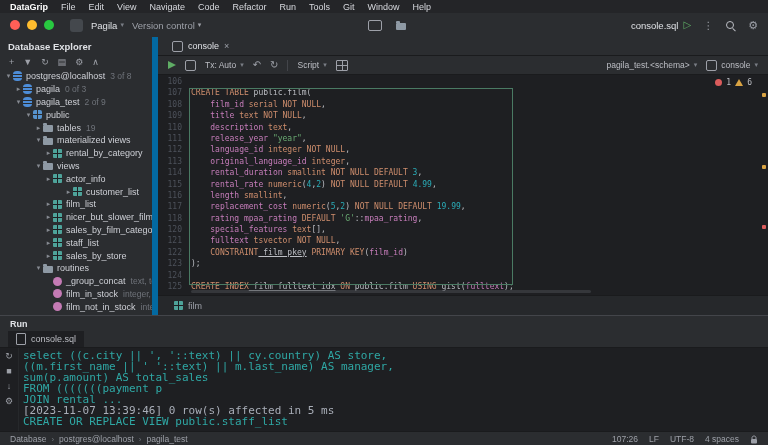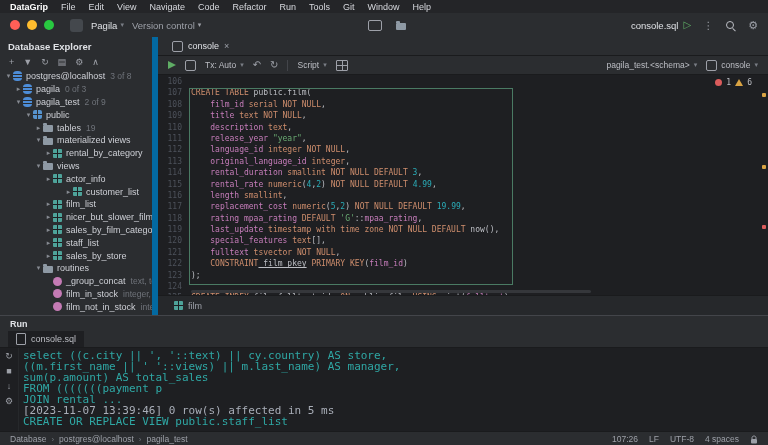--- a/index.html
+++ b/index.html
@@ -326,21 +326,20 @@
             <div class="cl"><span class="gut">109</span><span><span class="tk-p">    </span><span class="tk-i">title</span><span class="tk-k"> text NOT NULL</span><span class="tk-p">,</span></span></div>
             <div class="cl"><span class="gut">110</span><span><span class="tk-p">    </span><span class="tk-i">description</span><span class="tk-k"> text</span><span class="tk-p">,</span></span></div>
             <div class="cl"><span class="gut">111</span><span><span class="tk-p">    </span><span class="tk-i">release_year</span><span class="tk-s"> "year"</span><span class="tk-p">,</span></span></div>
             <div class="cl"><span class="gut">112</span><span><span class="tk-p">    </span><span class="tk-i">language_id</span><span class="tk-k"> integer NOT NULL</span><span class="tk-p">,</span></span></div>
             <div class="cl"><span class="gut">113</span><span><span class="tk-p">    </span><span class="tk-i">original_language_id</span><span class="tk-k"> integer</span><span class="tk-p">,</span></span></div>
             <div class="cl"><span class="gut">114</span><span><span class="tk-p">    </span><span class="tk-i">rental_duration</span><span class="tk-k"> smallint NOT NULL DEFAULT</span><span class="tk-n"> 3</span><span class="tk-p">,</span></span></div>
             <div class="cl"><span class="gut">115</span><span><span class="tk-p">    </span><span class="tk-i">rental_rate</span><span class="tk-k"> numeric</span><span class="tk-p">(</span><span class="tk-n">4</span><span class="tk-p">,</span><span class="tk-n">2</span><span class="tk-p">)</span><span class="tk-k"> NOT NULL DEFAULT</span><span class="tk-n"> 4.99</span><span class="tk-p">,</span></span></div>
             <div class="cl"><span class="gut">116</span><span><span class="tk-p">    </span><span class="tk-i">length</span><span class="tk-k"> smallint</span><span class="tk-p">,</span></span></div>
             <div class="cl"><span class="gut">117</span><span><span class="tk-p">    </span><span class="tk-i">replacement_cost</span><span class="tk-k"> numeric</span><span class="tk-p">(</span><span class="tk-n">5</span><span class="tk-p">,</span><span class="tk-n">2</span><span class="tk-p">)</span><span class="tk-k"> NOT NULL DEFAULT</span><span class="tk-n"> 19.99</span><span class="tk-p">,</span></span></div>
             <div class="cl"><span class="gut">118</span><span><span class="tk-p">    </span><span class="tk-i">rating mpaa_rating</span><span class="tk-k"> DEFAULT</span><span class="tk-s"> 'G'</span><span class="tk-p">::</span><span class="tk-i">mpaa_rating</span><span class="tk-p">,</span></span></div>
-            <div class="cl"><span class="gut">119</span><span><span class="tk-p">    </span><span class="tk-i">last_update</span><span class="tk-k"> timestamp with time zone NOT NULL DEFAULT</span><span class="tk-p"> now(),</span></span></div>
             <div class="cl"><span class="gut">120</span><span><span class="tk-p">    </span><span class="tk-i">special_features</span><span class="tk-k"> text</span><span class="tk-p">[],</span></span></div>
             <div class="cl"><span class="gut">121</span><span><span class="tk-p">    </span><span class="tk-i">fulltext</span><span class="tk-k"> tsvector NOT NULL</span><span class="tk-p">,</span></span></div>
             <div class="cl"><span class="gut">122</span><span><span class="tk-p">    </span><span class="tk-k">CONSTRAINT</span><span class="tk-u"> film_pkey</span><span class="tk-k"> PRIMARY KEY</span><span class="tk-p">(</span><span class="tk-i">film_id</span><span class="tk-p">)</span></span></div>
             <div class="cl"><span class="gut">123</span><span><span class="tk-p">);</span></span></div>
             <div class="cl"><span class="gut">124</span><span></span></div>
             <div class="cl"><span class="gut">125</span><span><span class="tk-k">CREATE INDEX</span><span class="tk-u"> film_fulltext_idx</span><span class="tk-k"> ON</span><span class="tk-p"> public.film</span><span class="tk-k"> USING</span><span class="tk-p"> gist(</span><span class="tk-i">fulltext</span><span class="tk-p">);</span></span></div>
           </div>
         <div id="stmtbox"></div>
         <div id="insp">
           <span class="err-ic"></span>
@@ -373,21 +372,21 @@
     </div>
     <div class="run-body">
       <div id="run-tools">
           <span>↻</span>
           <span>■</span>
           <span>↓</span>
           <span>⚙</span>
         </div>
       <div id="output">
           <div class="oline out-sql">select ((c.city || ', '::text) || cy.country) AS store,</div>
-          <div class="oline out-sql">((m.first_name || ' '::views) || m.last_name) AS manager,</div>
+          <div class="oline out-sql">((m.first_name || ' '::text) || m.last_name) AS manager,</div>
           <div class="oline out-sql">sum(p.amount) AS total_sales</div>
           <div class="oline out-sql">FROM (((((((payment p</div>
           <div class="oline out-sql">JOIN rental ...</div>
           <div class="oline out-log">[2023-11-07 13:39:46] 0 row(s) affected in 5 ms</div>
           <div class="oline out-sql">CREATE OR REPLACE VIEW public.staff_list</div>
         </div>
     </div>
   </div>
 
   <div id="statusbar">

